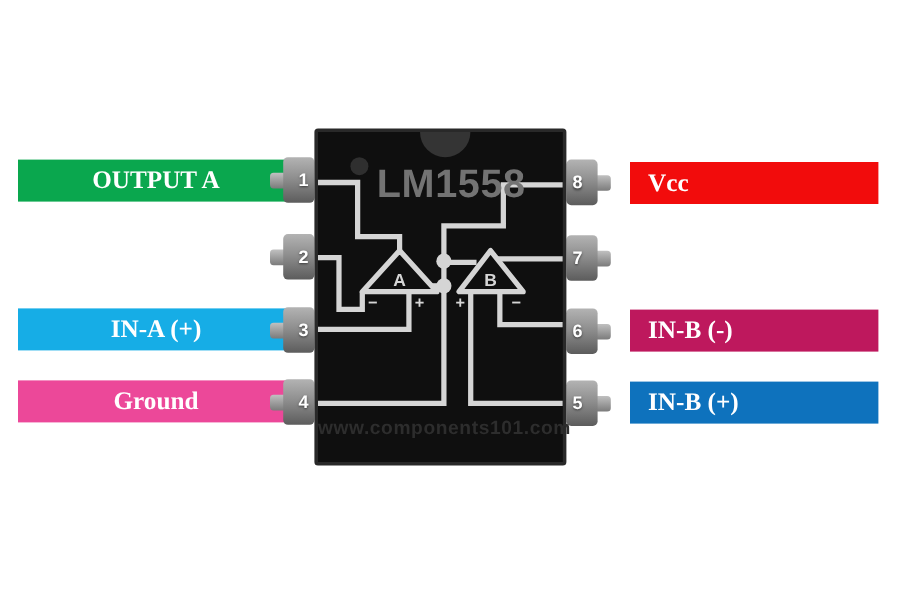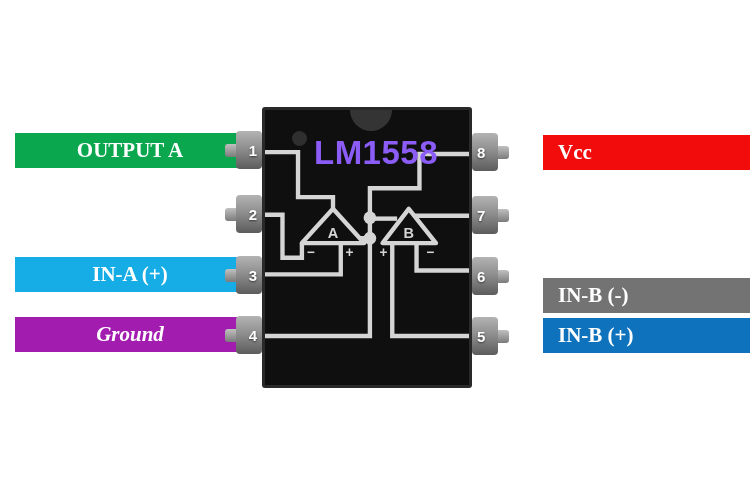--- a/index.html
+++ b/index.html
@@ -7,21 +7,21 @@
     position:relative;width:750px;height:500px;background:#ffffff;
     overflow:hidden;font-family:"Liberation Sans",sans-serif;
   }
   
   .plabel{
     position:absolute;height:35px;display:flex;align-items:center;
     color:#fff;font-family:"Liberation Serif",serif;font-weight:bold;
     font-size:21px;box-sizing:border-box;
   }
   .plabel.left{left:15px;width:243px;justify-content:center;padding-right:13px;}
-  .plabel.right{left:543px;width:207px;justify-content:flex-start;padding-left:15px;}
+  .plabel.right{left:525px;width:207px;justify-content:flex-start;padding-left:15px;}
   
   .tab{
     position:absolute;width:26px;height:38px;border-radius:4px;
     background:linear-gradient(180deg,#b3b3b3 0%,#8f8f8f 45%,#5c5c5c 100%);
     display:flex;align-items:center;color:#fff;font-size:15px;font-weight:bold;
     text-shadow:0 1px 2px rgba(0,0,0,.55);box-sizing:border-box;
   }
   .tab.left{left:236px;justify-content:flex-end;padding-right:5px;}
   .tab.right{left:472px;justify-content:flex-start;padding-left:5px;}
   .nub{
@@ -40,21 +40,21 @@
   .notch{
     position:absolute;left:85px;top:0;width:42px;height:21px;
     background:#343434;border-radius:0 0 22px 22px;
   }
   .dot1{
     position:absolute;left:27px;top:21px;width:15px;height:15px;
     border-radius:50%;background:#2f2f2f;
   }
   .chip-title{
     position:absolute;top:24px;left:0;right:0;text-align:center;
-    padding-left:18px;color:#8b5cf6;font-size:33px;font-weight:bold;
+    padding-left:18px;color:#737373;font-size:33px;font-weight:bold;
     letter-spacing:.5px;
   }
   .watermark{
     position:absolute;bottom:18px;left:0;right:0;text-align:center;
     color:#2d2d2d;font-size:16px;font-weight:bold;letter-spacing:.5px;
   }
   svg.traces{position:absolute;left:0;top:0;width:100%;height:100%;}
   svg.traces path{fill:none;stroke:#d5d5d5;stroke-width:4.5;}
   svg.traces polygon{fill:#0f0f0f;stroke:#d5d5d5;stroke-width:4.5;stroke-linejoin:round;}
   svg.traces text{
@@ -68,28 +68,28 @@
 <body>
 
 <div class="stage">
 
   <div class="plabel left" style="top: 133px; background: rgb(10, 167, 78);">
     <span>OUTPUT A</span>
   </div>
   <div class="plabel left" style="top: 257px; background: rgb(22, 173, 230);">
     <span>IN-A (+)</span>
   </div>
-  <div class="plabel left" style="top: 317px; background: #a21caf; font-style: italic;">
+  <div class="plabel left" style="top: 317px; background: #ec4899;">
     <span>Ground</span>
   </div>
 
   <div class="plabel right" style="top: 135px; background: rgb(242, 12, 12);">
     <span>Vcc</span>
   </div>
-  <div class="plabel right" style="top: 258px; background: #737373; margin-top: 20px;">
+  <div class="plabel right" style="top: 258px; background: #be185d;">
     <span>IN-B (-)</span>
   </div>
   <div class="plabel right" style="top: 318px; background: rgb(14, 114, 189);">
     <span>IN-B (+)</span>
   </div>
 
   <div class="nub left" style="top:144px"></div>
   <div class="nub left" style="top:208px"></div>
   <div class="nub left" style="top:269px"></div>
   <div class="nub left" style="top:329px"></div>
@@ -156,16 +156,17 @@
 
         <text class="mark" x="47" y="150">−</text>
         <text class="mark" x="87" y="150">+</text>
         <text class="mark" x="122" y="150">+</text>
         <text class="mark" x="170" y="150">−</text>
       </svg>
 
       <div class="notch"></div>
       <div class="dot1"></div>
       <div class="chip-title">LM1558</div>
+      <div class="watermark">www.components101.com</div>
     </div>
   </div>
 
 </div>
 
 </body></html>

